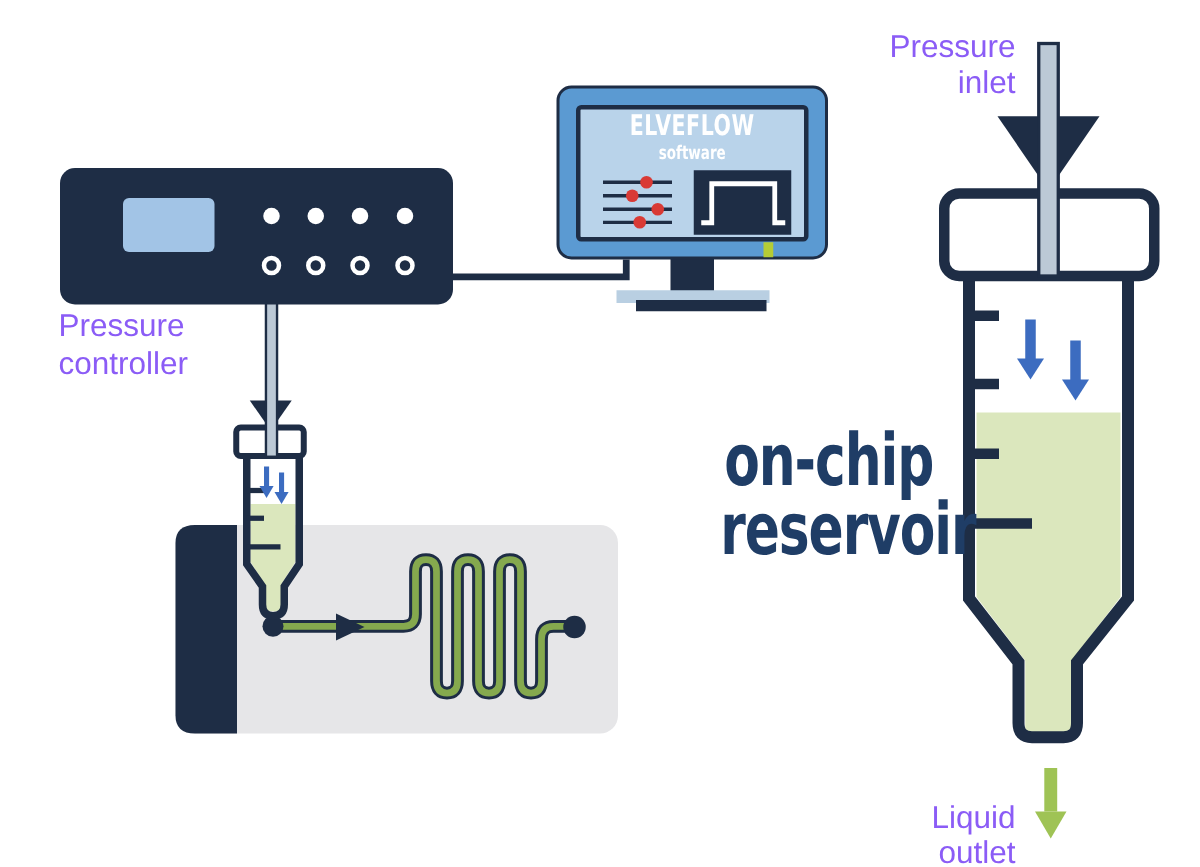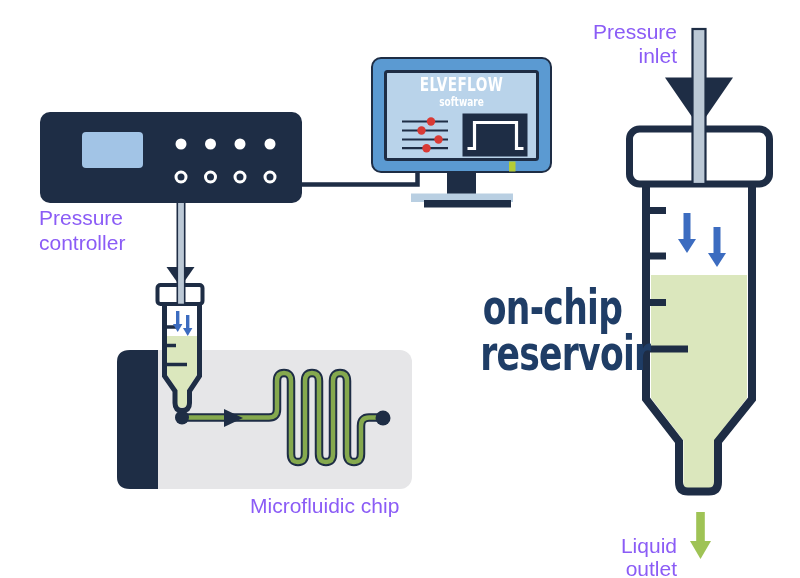--- a/index.html
+++ b/index.html
@@ -115,21 +115,20 @@
       <g fill="#9fc355">
         <rect x="696.2" y="512" width="8.6" height="29"></rect>
         <polygon points="690,541 711,541 700.5,559"></polygon>
       </g>
     </g>
   </svg>
 
   <div class="lbl" style="left:39px;top:205px;">Pressure
 controller</div>
 
-  <div class="lbl" style="left:250px;top:493px;">Microfluidic chip</div>
 
   <div class="lbl lbl-right" style="left:557px;top:20px;width:120px;line-height:24px;">Pressure
 inlet</div>
 
   <div class="lbl lbl-right" style="left:557px;top:534px;width:120px;line-height:23px;">Liquid
 outlet</div>
 
   <div class="headline">on-chip
 reservoir</div>
 

